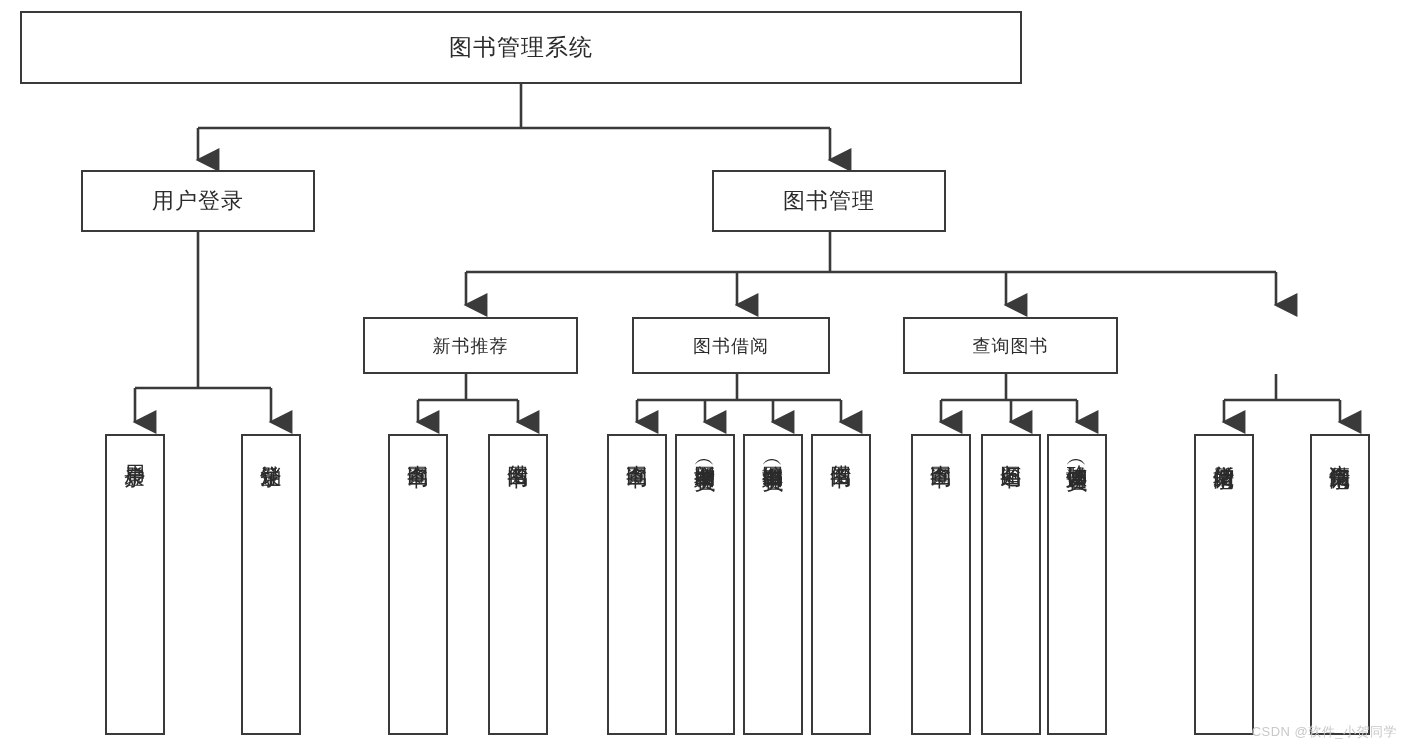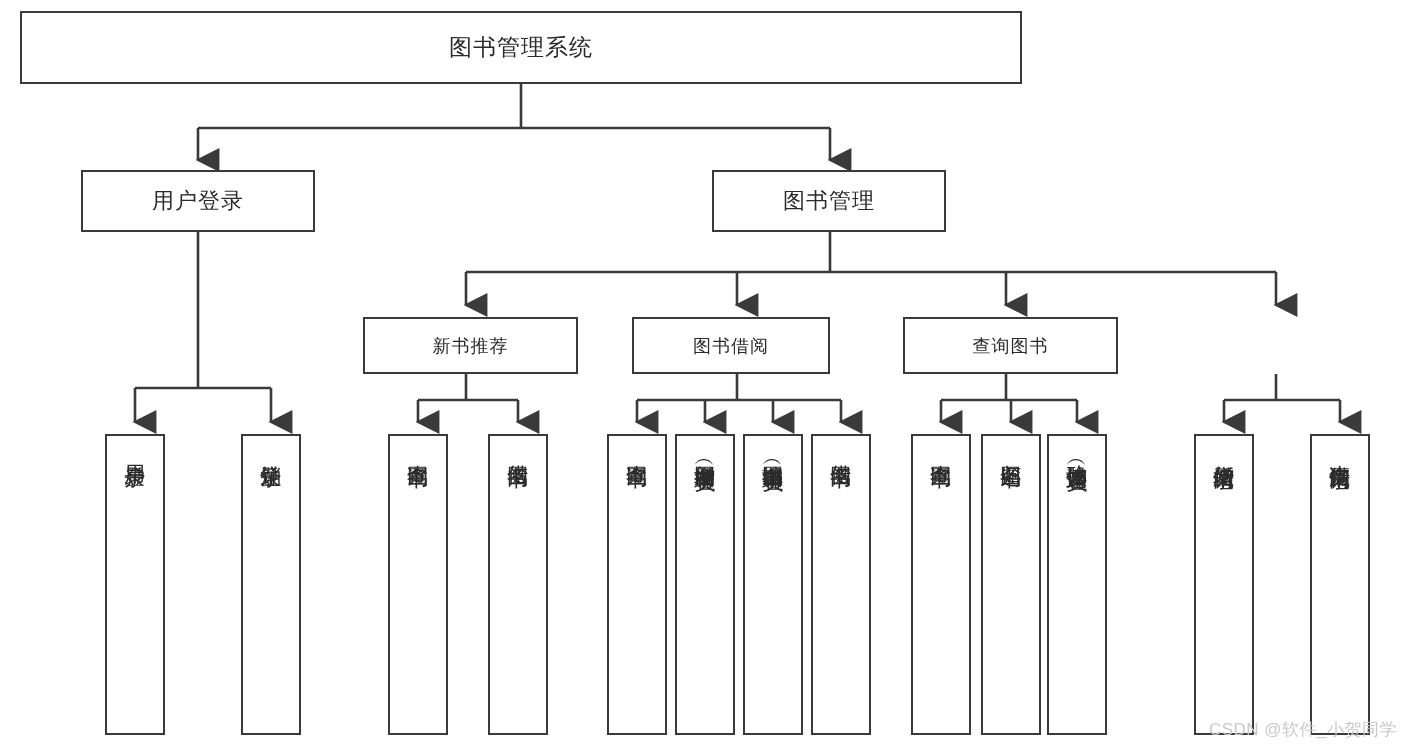--- a/index.html
+++ b/index.html
@@ -52,21 +52,21 @@
     white-space:nowrap;
   }
   .htext{
     letter-spacing:1px;
     white-space:nowrap;
   }
   .watermark{
     position:absolute;
     right:8px;
     bottom:6px;
-    font-size:17px;
+    font-size:13px;
     color:#c9c9c9;
     letter-spacing:0.5px;
     white-space:nowrap;
     user-select:none;
   }
 </style>
 </head>
 <body>
 
 <div id="canvas">

